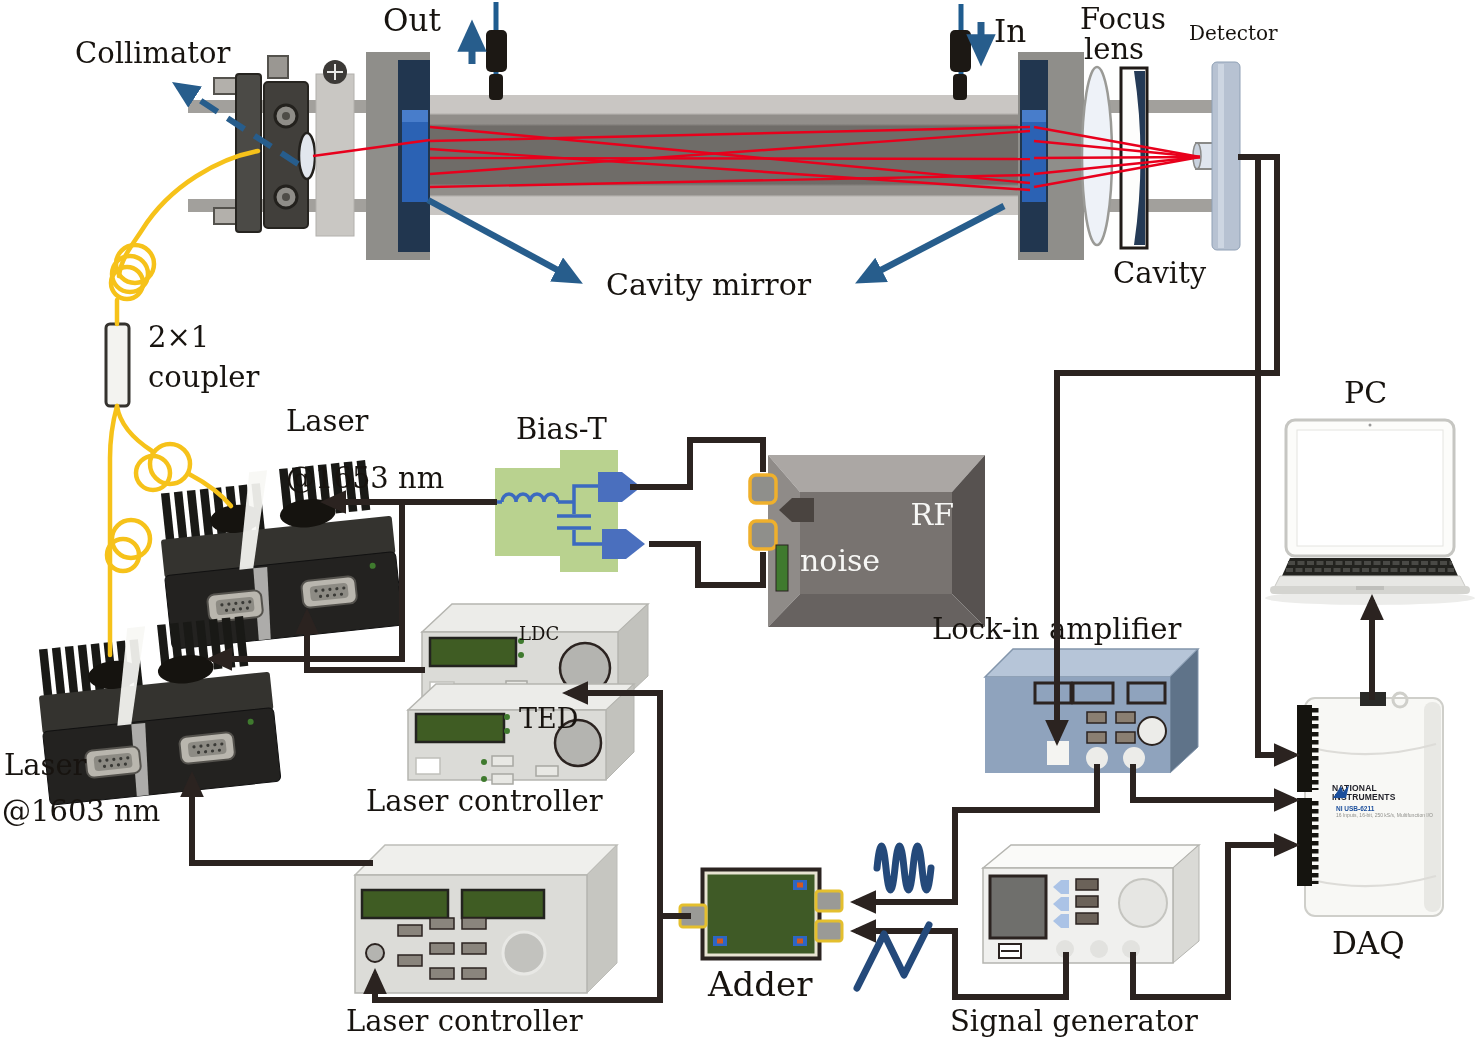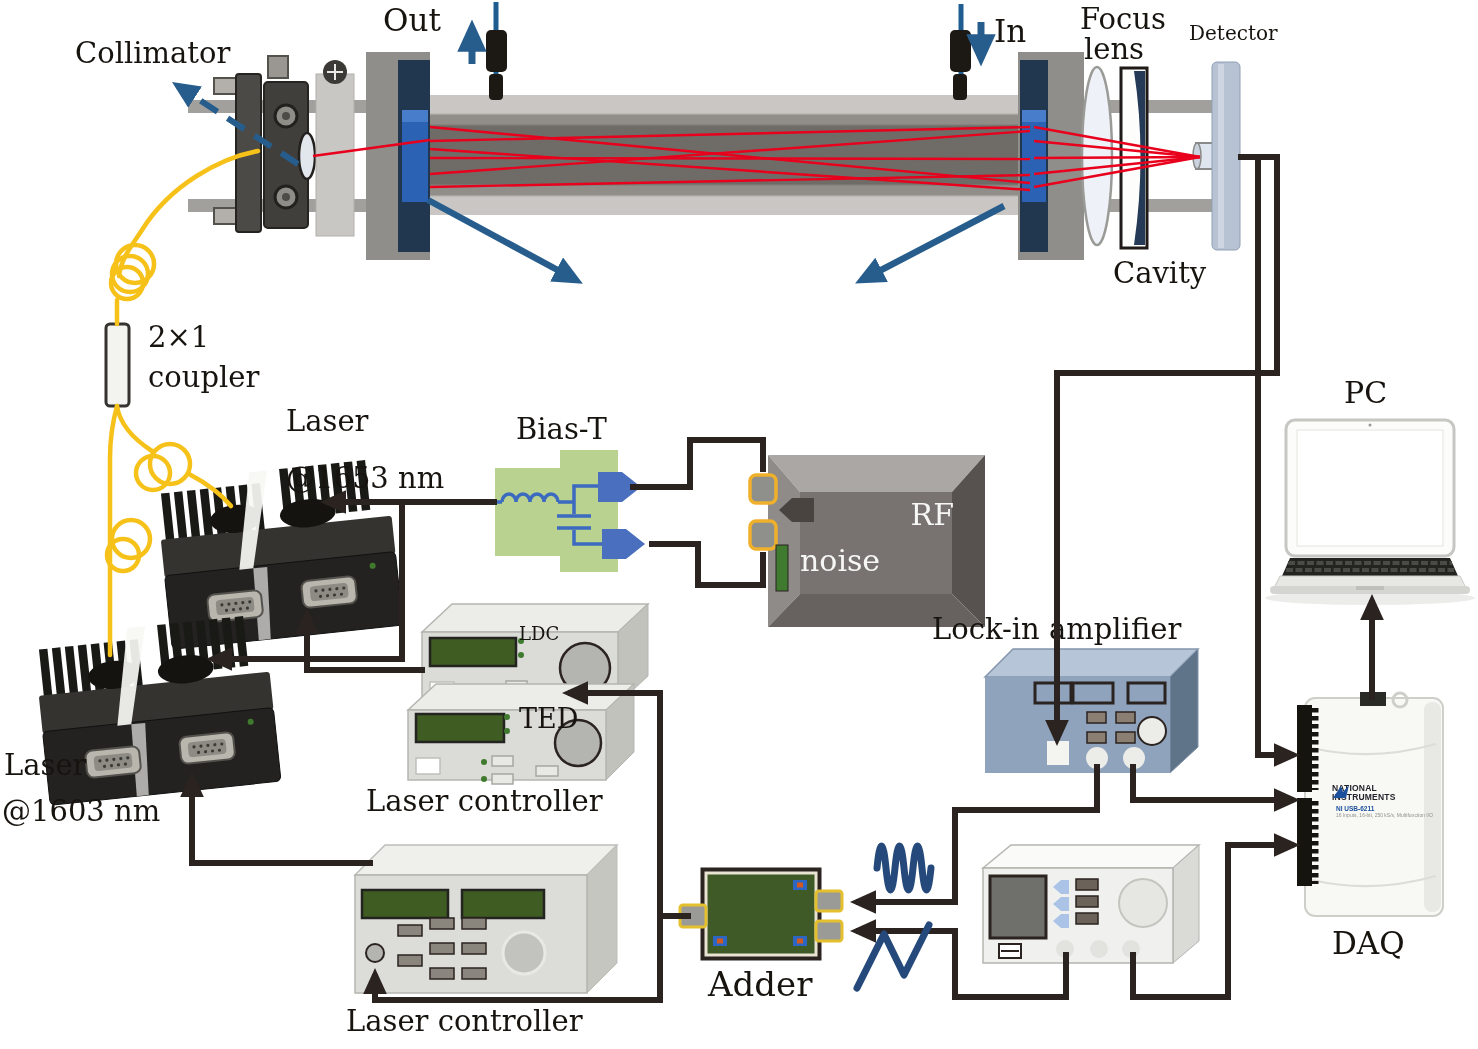--- a/index.html
+++ b/index.html
@@ -319,37 +319,39 @@
     <rect x="1356" y="586" width="28" height="4" fill="#bfbfbb"></rect>
   </g>
 </svg>
 
 <div class="lbl" style="left:75px;top:38px;font-size:29px">Collimator</div>
 <div class="lbl" style="left:383px;top:3px;font-size:31px">Out</div>
 <div class="lbl" style="left:994px;top:14px;font-size:31px">In</div>
 <div class="lbl" style="left:1080px;top:4px;font-size:29px">Focus</div>
 <div class="lbl" style="left:1084px;top:34px;font-size:29px">lens</div>
 <div class="lbl" style="left:1189px;top:22px;font-size:20px">Detector</div>
+<div class="lbl" style="left:606px;top:268px;font-size:30px">Cavity mirror</div>
 <div class="lbl" style="left:1113px;top:258px;font-size:29px">Cavity</div>
 <div class="lbl" style="left:148px;top:322px;font-size:29px">2×1</div>
 <div class="lbl" style="left:148px;top:362px;font-size:29px">coupler</div>
 <div class="lbl" style="left:286px;top:406px;font-size:29px">Laser</div>
 <div class="lbl" style="left:286px;top:463px;font-size:29px">@1653 nm</div>
 <div class="lbl" style="left:516px;top:414px;font-size:29px">Bias-T</div>
 <div class="lbl white" style="left:800px;top:498px;width:154px;text-align:right;font-size:30px">RF</div>
 <div class="lbl white" style="left:800px;top:544px;width:154px;text-align:left;font-size:30px">noise</div>
 <div class="lbl" style="left:1344px;top:376px;font-size:30px">PC</div>
 <div class="lbl" style="left:932px;top:614px;font-size:29px">Lock-in amplifier</div>
 <div class="lbl" style="left:519px;top:624px;font-size:18px">LDC</div>
 <div class="lbl" style="left:519px;top:704px;font-size:27px">TED</div>
 <div class="lbl" style="left:366px;top:786px;font-size:29px">Laser controller</div>
 <div class="lbl" style="left:4px;top:750px;font-size:29px">Laser</div>
 <div class="lbl" style="left:2px;top:796px;font-size:29px">@1603 nm</div>
 <div class="lbl" style="left:346px;top:1006px;font-size:29px">Laser controller</div>
 <div class="lbl" style="left:708px;top:966px;font-size:34px">Adder</div>
+<div class="lbl" style="left:950px;top:1006px;font-size:29px">Signal generator</div>
 <div class="lbl" style="left:1332px;top:926px;font-size:31px">DAQ</div>
 
 <div id="ni-badge">
   <div class="row">
     <svg width="18" height="16" viewBox="0 0 18 16">
       <polygon points="1,14 9,2 11,8 17,1 14,14" fill="#1c4f9c"></polygon>
     </svg>
     <div class="brand">
       <div>NATIONAL</div>
       <div>INSTRUMENTS</div>

